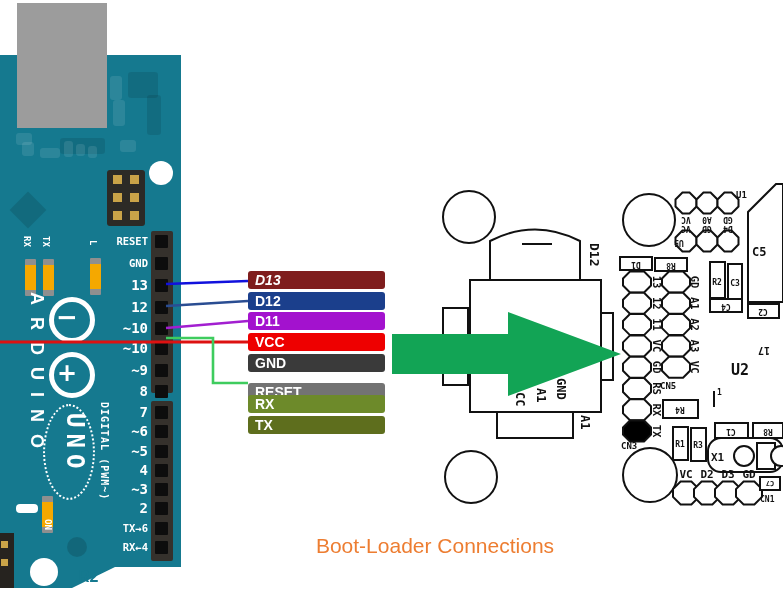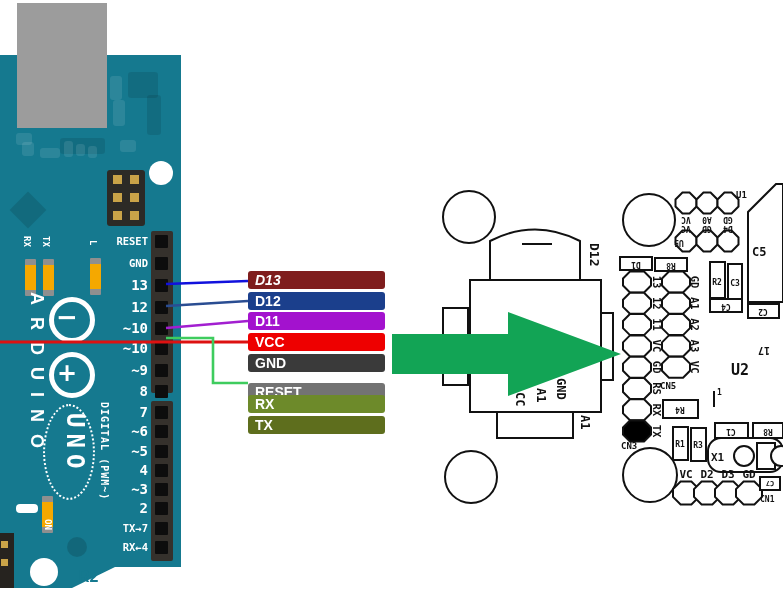--- a/index.html
+++ b/index.html
@@ -91,21 +91,21 @@
       <div class=" pin-label" style="position: absolute; left: 86px; top: 320px; font-size: 14px;">~10</div>
       <div class=" pin-label" style="position: absolute; left: 86px; top: 340px; font-size: 14px;">~10</div>
       <div class=" pin-label" style="position: absolute; left: 86px; top: 362px; font-size: 14px;">~9</div>
       <div class=" pin-label" style="position: absolute; left: 86px; top: 383px; font-size: 14px;">8</div>
       <div class=" pin-label" style="position: absolute; left: 86px; top: 404px; font-size: 14px;">7</div>
       <div class=" pin-label" style="position: absolute; left: 86px; top: 423px; font-size: 14px;">~6</div>
       <div class=" pin-label" style="position: absolute; left: 86px; top: 443px; font-size: 14px;">~5</div>
       <div class=" pin-label" style="position: absolute; left: 86px; top: 462px; font-size: 14px;">4</div>
       <div class=" pin-label" style="position: absolute; left: 86px; top: 481px; font-size: 14px;">~3</div>
       <div class=" pin-label" style="position: absolute; left: 86px; top: 500px; font-size: 14px;">2</div>
-      <div class=" pin-label" style="position: absolute; left: 86px; top: 520px; font-size: 10.5px;">TX→7</div>
+      <div class=" pin-label" style="position: absolute; left: 86px; top: 520px; font-size: 10.5px;">TX→6</div>
       <div class=" pin-label" style="position: absolute; left: 86px; top: 539px; font-size: 10.5px;">RX←4</div>
     </div>
 
   <div class="pin-label rot90" style="left:35px;top:236px;width:auto;font-size:9px;">RX</div>
   <div class="pin-label rot90" style="left:54px;top:236px;width:auto;font-size:9px;">TX</div>
   <div class="pin-label rot90" style="left:101px;top:240px;width:auto;font-size:9px;">L</div>
   <div class="led" style="left: 25px; top: 259px; background: rgb(245, 168, 0);"></div>
   <div class="led" style="left: 43px; top: 259px; background: rgb(245, 168, 0);"></div>
   <div class="led" style="left: 90px; top: 258px; background: rgb(245, 168, 0);"></div>
   <div class="led" style="left: 42px; top: 496px; background: rgb(245, 168, 0);"></div>
@@ -273,13 +273,14 @@
         <polyline points="166,284 248,281" fill="none" stroke="#1111DD" stroke-width="2.6"></polyline>
         <polyline points="166,306 248,301" fill="none" stroke="#2A4D92" stroke-width="2.6"></polyline>
         <polyline points="166,328 248,321" fill="none" stroke="#A21FD0" stroke-width="2.6"></polyline>
         <polyline points="0,342 248,342" fill="none" stroke="#DD1111" stroke-width="3"></polyline>
         <polyline points="166,338 213,338 213,383 248,383" fill="none" stroke="#3ECC5E" stroke-width="2.6"></polyline>
       </g>
 
     <polygon id="arrow" points="392,334 508,334 508,312 621,354 508,396 508,374 392,374" fill="#12A455"></polygon>
   </svg>
 
+  <div id="caption" style="color: rgb(237, 125, 49);">Boot-Loader Connections</div>
 </div>
 
 </body></html>

